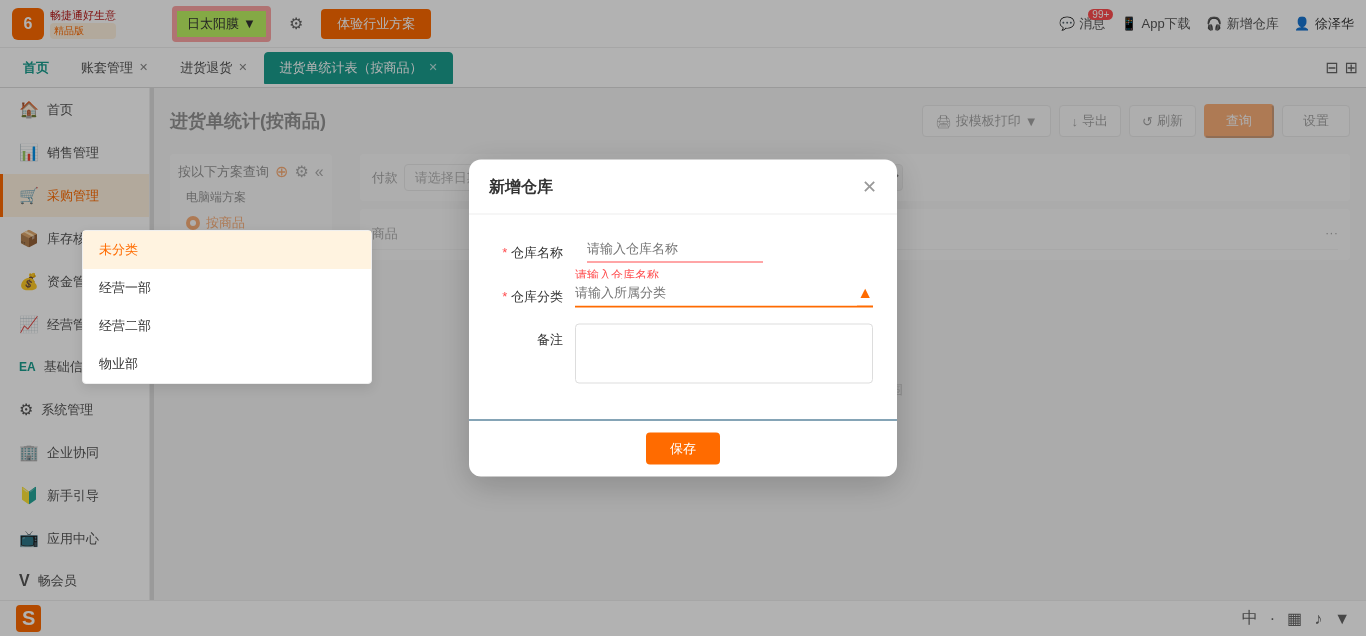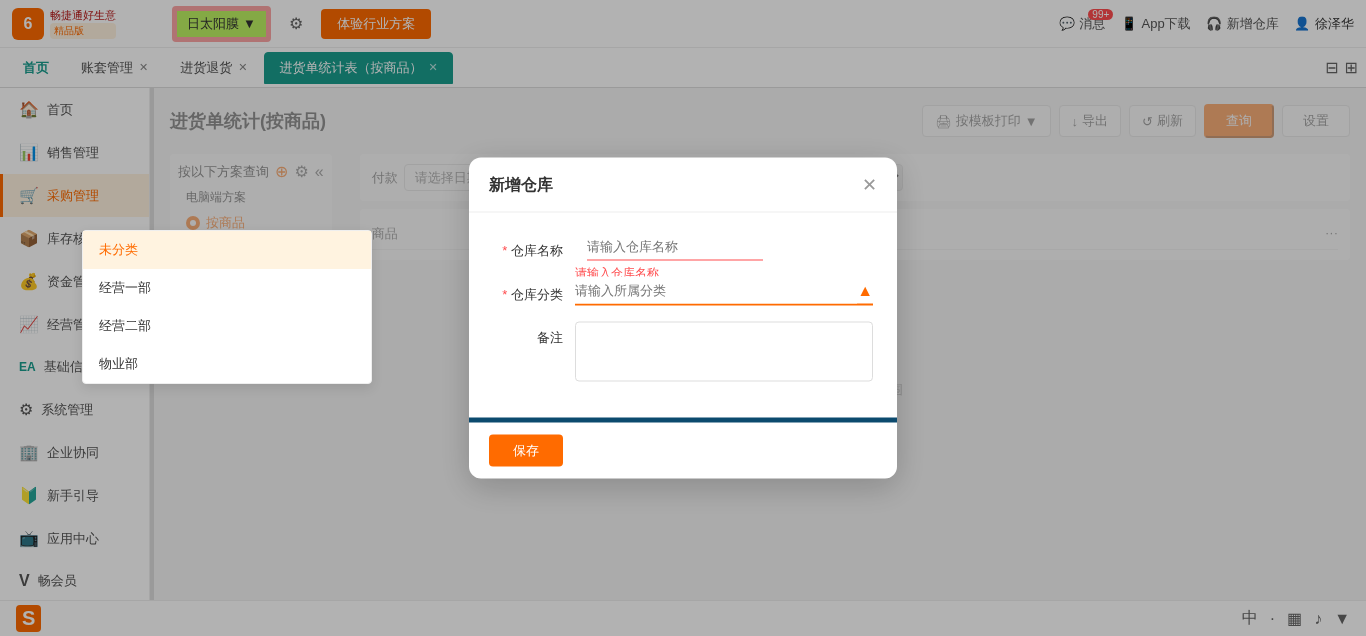--- a/index.html
+++ b/index.html
@@ -191,22 +191,22 @@
     }
     .form-select-arrow {
       color: #ff6b00; font-size: 16px; cursor: pointer;
     }
     .form-textarea {
       flex: 1; border: 1px solid #ddd; border-radius: 4px;
       padding: 6px 8px; font-size: 13px; resize: none;
       min-height: 60px; outline: none;
     }
     .modal-footer {
-      display: flex; justify-content: flex-start; gap: 10px;
-      padding: 12px 20px; border-top: 5px solid #0c4a6e;
+      display: flex; justify-content: center; gap: 10px;
+      padding: 12px 20px; border-top: 1px solid #0c4a6e;
     }
     .save-btn {
       padding: 7px 24px; background: #ff6b00; color: #fff;
       border: none; border-radius: 4px; font-size: 13px; cursor: pointer;
     }
 
     
     .dropdown-menu {
       position: absolute; left: 82px; top: 230px;
       background: #fff; border: 1px solid #eee;

